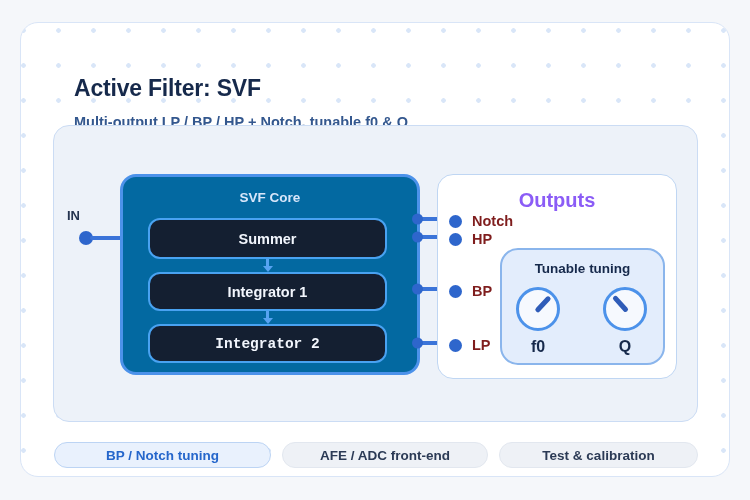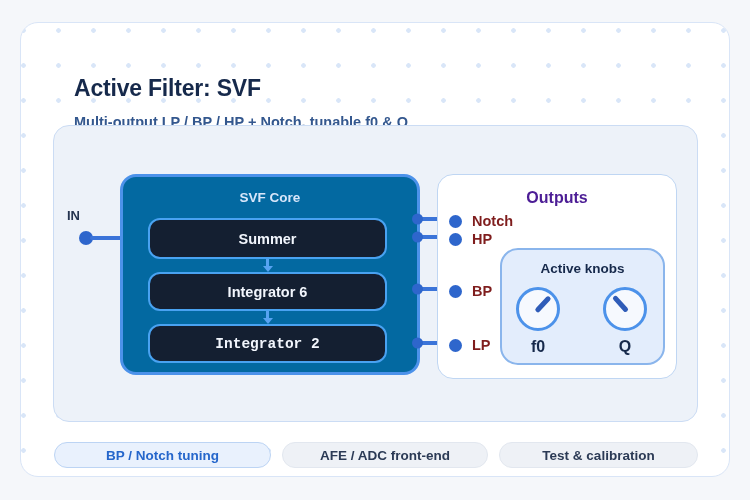--- a/index.html
+++ b/index.html
@@ -103,21 +103,21 @@
 
   
   .outputs {
     position: absolute; left: 383px; top: 48px; width: 240px; height: 205px;
     background: #ffffff;
     border: 1.5px solid #bfd6f3;
     border-radius: 16px;
   }
   .outputs-title {
     position: absolute; left: 0; top: 14px; width: 100%;
-    text-align: center; font-size: 16px; font-weight: 700; color: #4c1d95;
+    text-align: center; font-size: 20px; font-weight: 700; color: #8b5cf6;
   }
   .out-item {
     position: absolute; left: 11px; height: 18px;
     display: flex; align-items: center; gap: 10px;
   }
   .out-item .out-dot {
     width: 13px; height: 13px; border-radius: 50%; background: #2e66cc;
   }
   .out-item .out-label {
     font-size: 14.5px; font-weight: 700; color: #7f1d1d; line-height: 1;
@@ -180,21 +180,21 @@
   <div class="panel">
 
     <span class="in-label">IN</span>
     <div class="in-dot"></div>
     <div class="in-line"></div>
 
     <div class="core">
       <div class="core-title">SVF Core</div>
       <div class="block block-1">Summer</div>
       <div class="flow-arrow arrow-1"></div>
-      <div class="block block-2">Integrator 6</div>
+      <div class="block block-2">Integrator 1</div>
       <div class="flow-arrow arrow-2"></div>
       <div class="block block-3">Integrator 2</div>
     </div>
 
     <div class="stub stub-1"></div>
     <div class="stub stub-2"></div>
     <div class="stub stub-3"></div>
     <div class="stub stub-4"></div>
 
     <div class="outputs">
@@ -211,21 +211,21 @@
       <div class="out-item out-3">
         <span class="out-dot"></span>
         <span class="out-label">BP</span>
       </div>
       <div class="out-item out-4">
         <span class="out-dot"></span>
         <span class="out-label">LP</span>
       </div>
 
       <div class="knobs-box">
-        <div class="knobs-title">Active knobs</div>
+        <div class="knobs-title">Tunable tuning</div>
         <div class="knob knob-f0">
           <div class="needle" style="transform: rotate(-47deg);"></div>
         </div>
         <div class="knob knob-q">
           <div class="needle" style="transform: rotate(-132deg);"></div>
         </div>
         <div class="knob-label knob-label-f0">f0</div>
         <div class="knob-label knob-label-q">Q</div>
       </div>
     </div>

